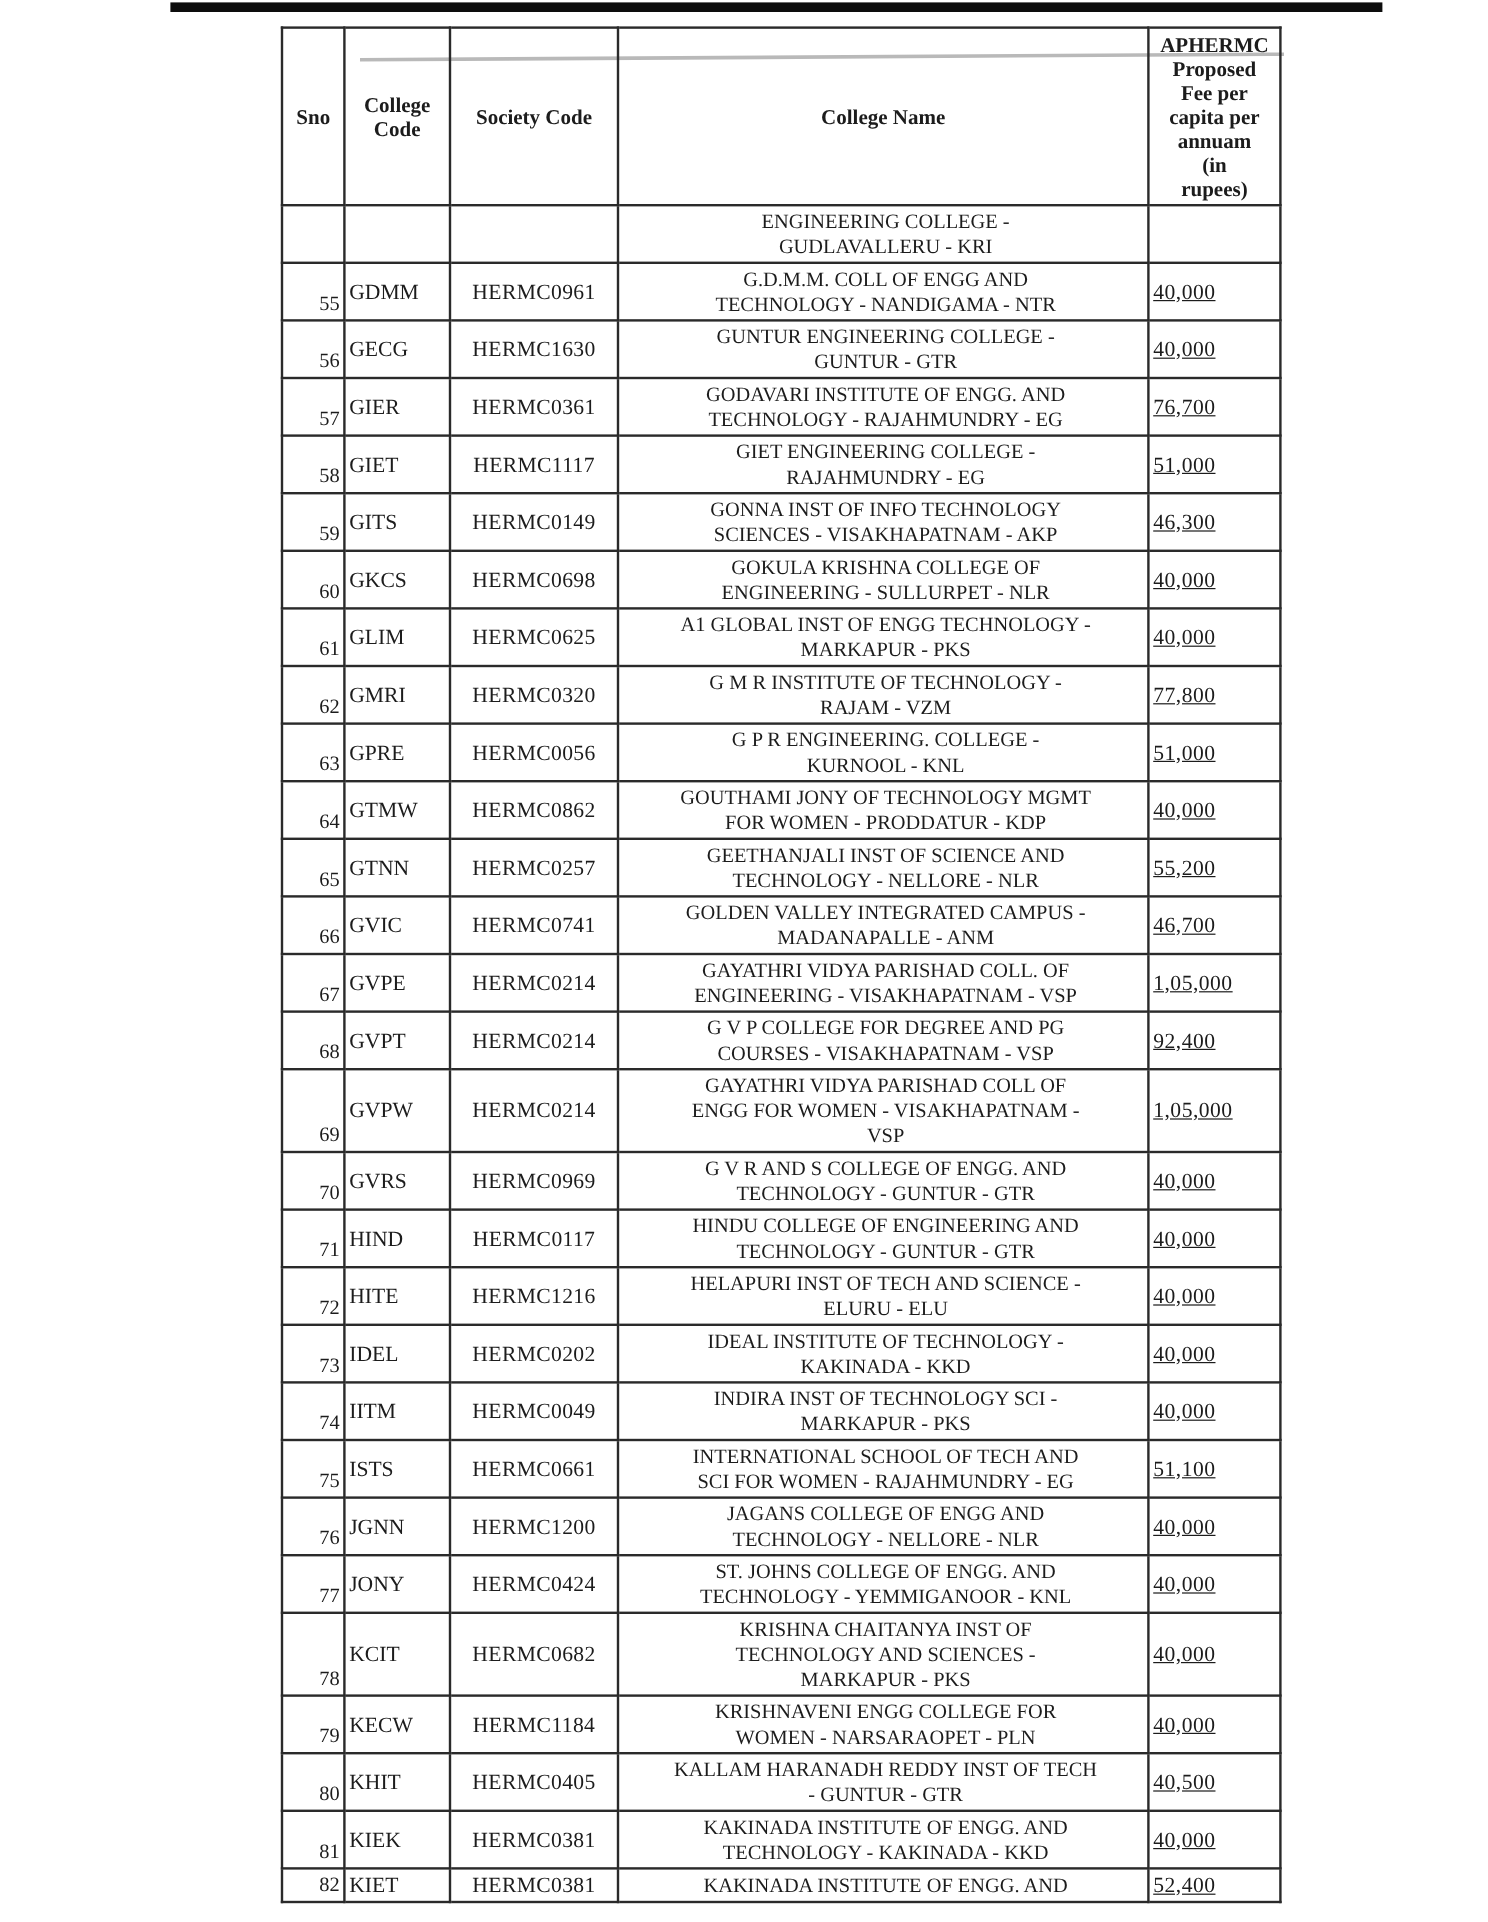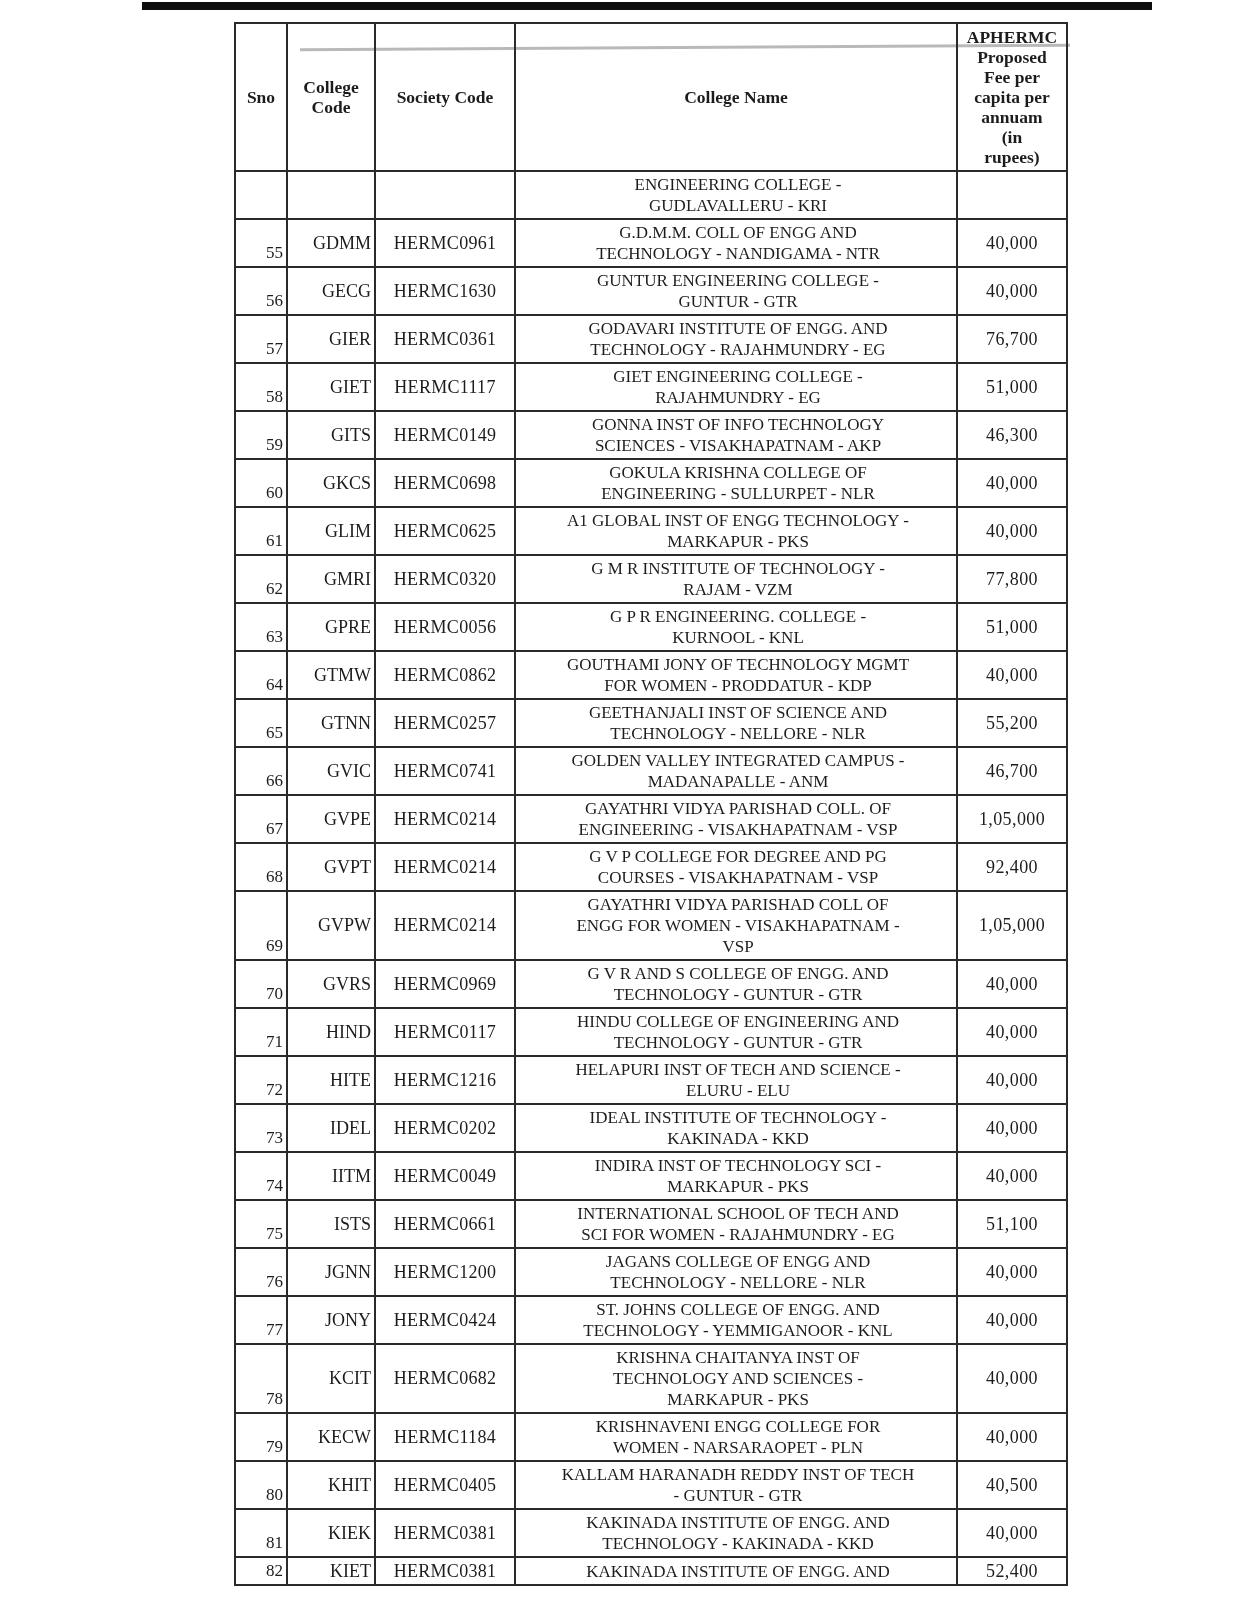--- a/index.html
+++ b/index.html
@@ -67,36 +67,36 @@
     padding: 2px 3px;
     vertical-align: middle;
   }
   td.cell-sno {
     vertical-align: bottom;
     text-align: right;
     font-size: 17px;
     padding-bottom: 3px;
   }
   td.cell-college-code {
-    text-align: right;
+    text-align: left;
   }
   td.cell-society-code {
     text-align: center;
     letter-spacing: 0.3px;
     margin-left: 24px;
   }
   td.cell-college-name {
     font-size: 17px;
     text-align: center;
     padding-left: 7px;
     white-space: pre-line;
   }
   td.cell-fee {
-    text-align: center;
     letter-spacing: 0.4px;
+    text-decoration: underline;
   }
 </style>
 </head>
 <body>
 
 <div class="page">
   <div class="top-rule"></div>
   <div class="scan-streak"></div>
 
   <table class="fee-table">

